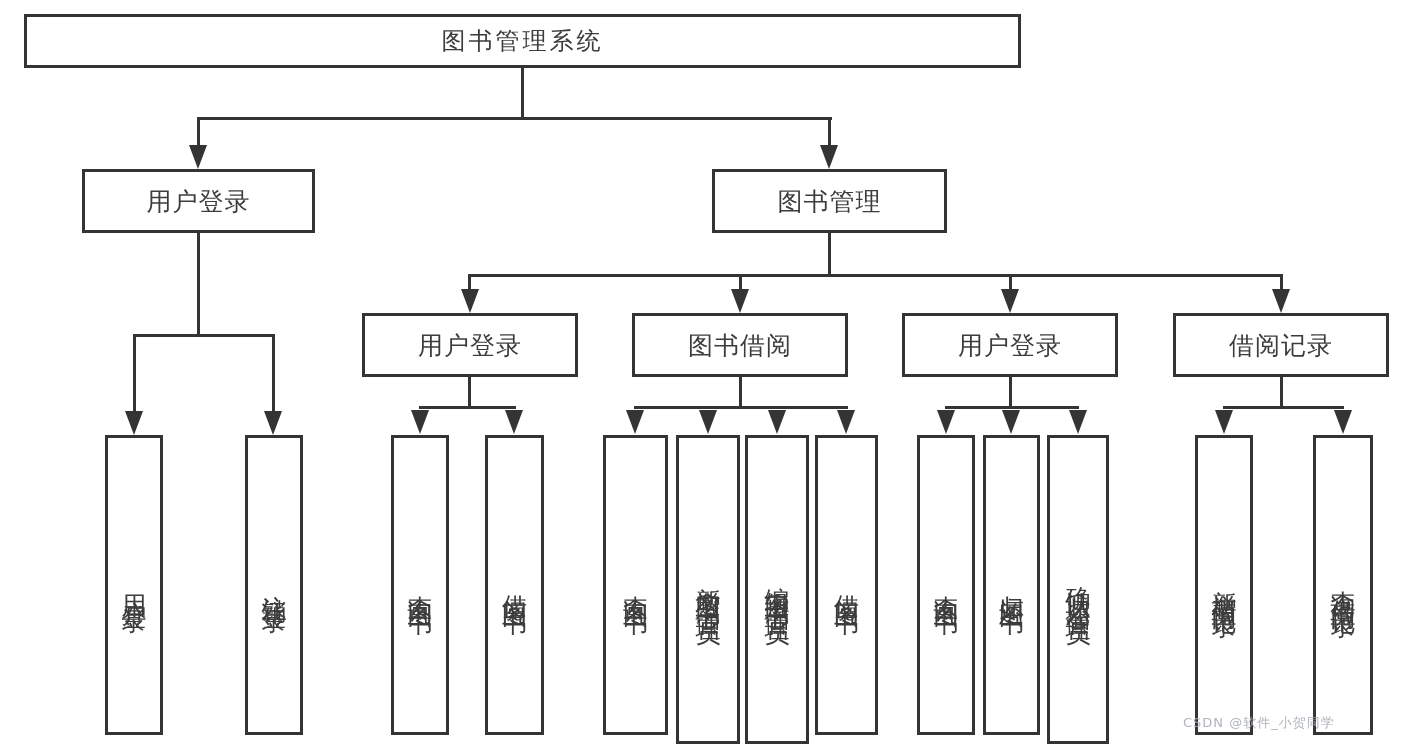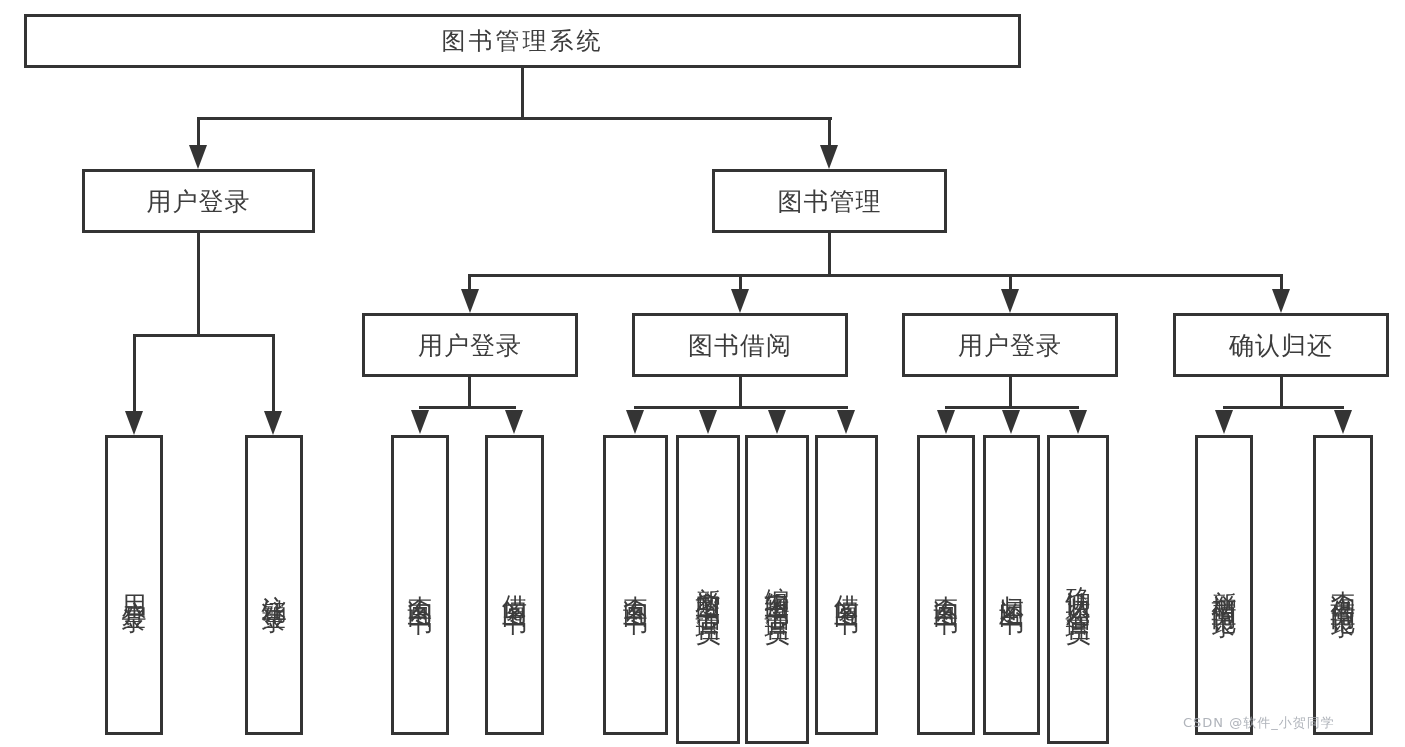--- a/index.html
+++ b/index.html
@@ -96,21 +96,21 @@
   <div class="arrow" style="left:1334px;top:410px;"></div>
 
   <div class="box hbox rootbox" style="left:24px;top:14px;width:997px;height:54px;">图书管理系统</div>
 
   <div class="box hbox" style="left:82px;top:169px;width:233px;height:64px;">用户登录</div>
   <div class="box hbox" style="left:712px;top:169px;width:235px;height:64px;">图书管理</div>
 
   <div class="box hbox" style="left:362px;top:313px;width:216px;height:64px;">用户登录</div>
   <div class="box hbox" style="left:632px;top:313px;width:216px;height:64px;">图书借阅</div>
   <div class="box hbox" style="left:902px;top:313px;width:216px;height:64px;">用户登录</div>
-  <div class="box hbox" style="left:1173px;top:313px;width:216px;height:64px;">确认归还</div>
+  <div class="box hbox" style="left:1173px;top:313px;width:216px;height:64px;">借阅记录</div>
 
   <div class="box vbox" style="left:105px;top:435px;width:58px;height:300px;">
     <span class="vt">用户登录</span>
     </div>
   <div class="box vbox" style="left:245px;top:435px;width:58px;height:300px;">
     <span class="vt">注销登录</span>
     </div>
 
   <div class="box vbox" style="left:391px;top:435px;width:58px;height:300px;">
     <span class="vt">查询图书</span>

